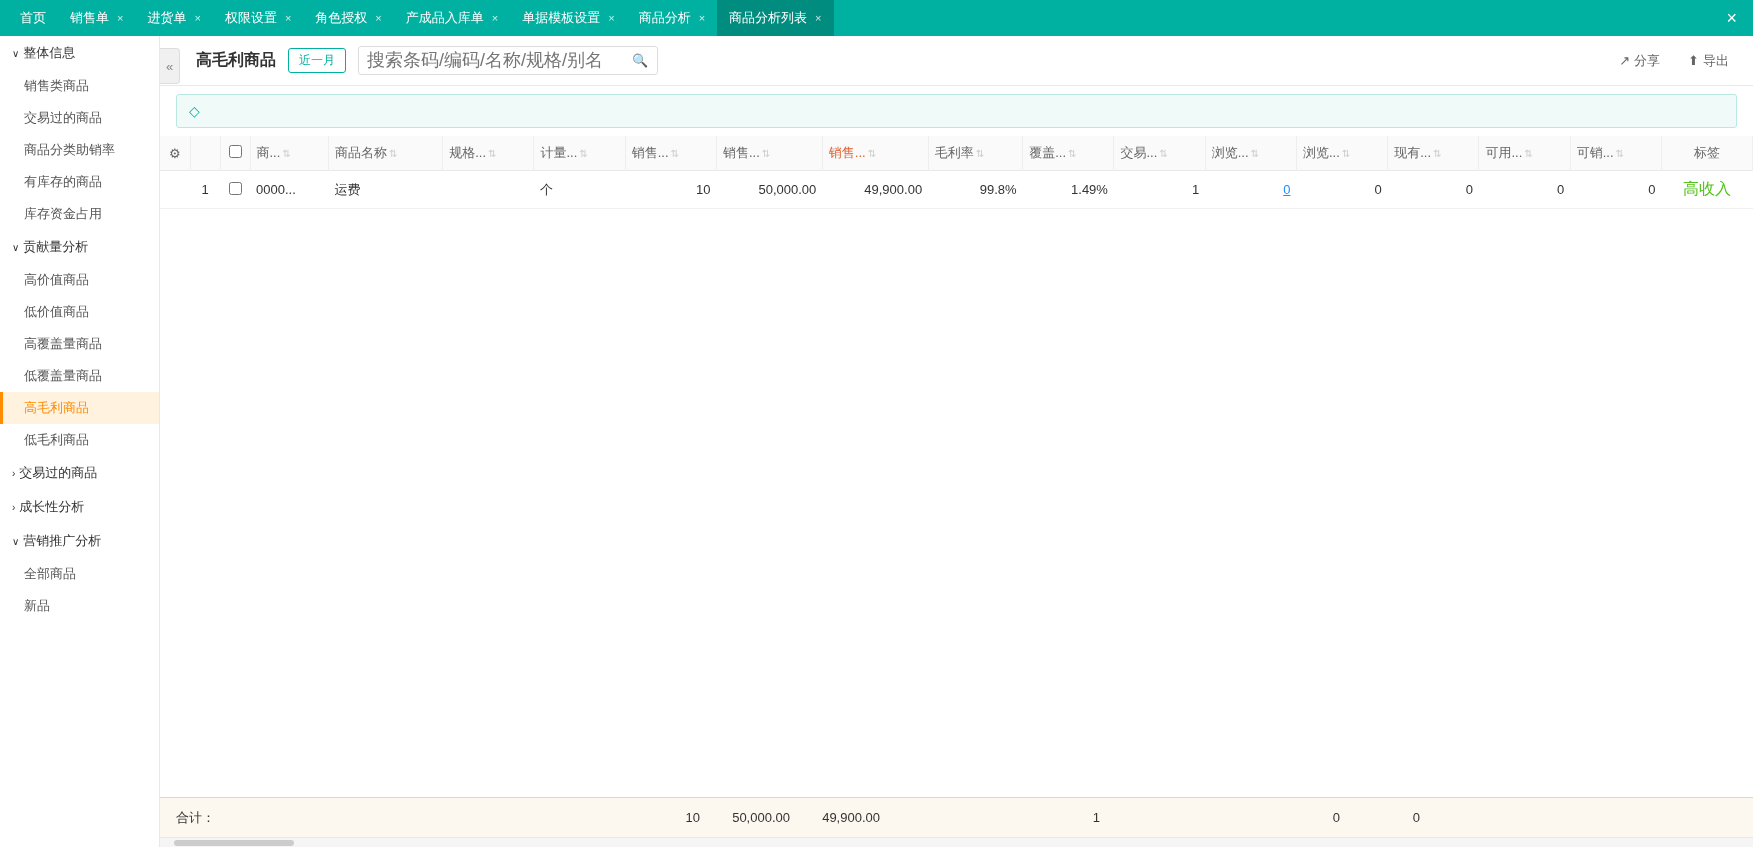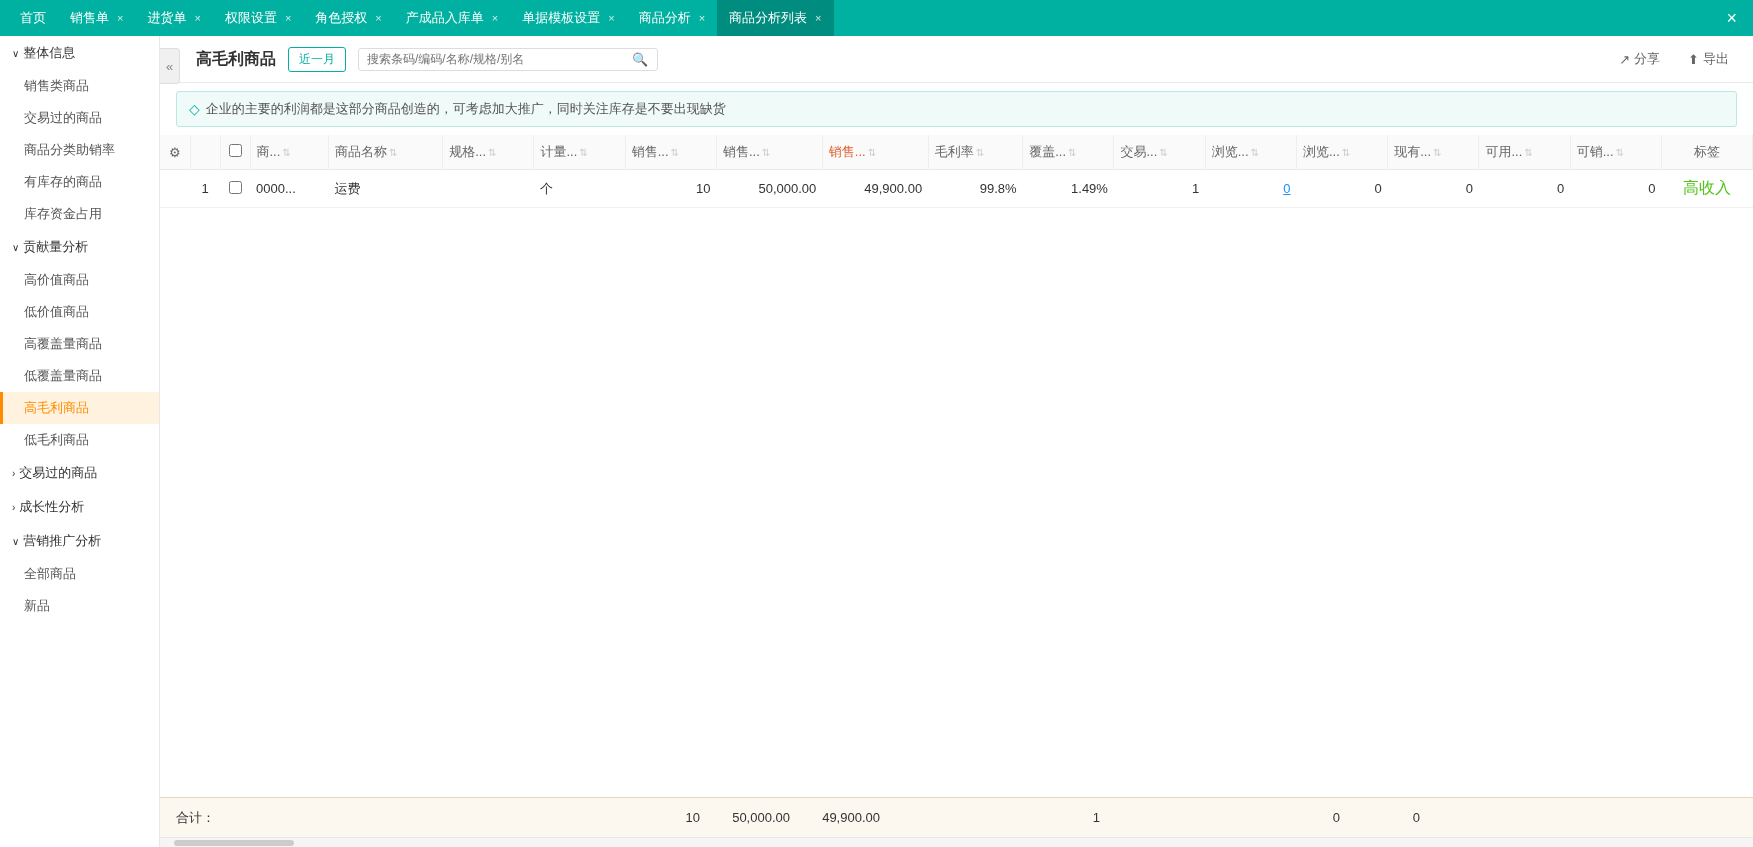--- a/index.html
+++ b/index.html
@@ -142,21 +142,21 @@
       border: 1px solid #ddd;
       border-radius: 3px;
       padding: 3px 8px;
       flex: 1;
       max-width: 300px;
       gap: 6px;
     }
     .search-input {
       border: none;
       outline: none;
-      font-size: 12px;
+      font-size: 18px;
       color: #c2410c;
       flex: 1;
       background: transparent;
     }
     .search-icon { color: #aaa; font-size: 13px; cursor: pointer; }
     .header-spacer { flex: 1; }
     .action-btn {
       display: flex;
       align-items: center;
       gap: 4px;
@@ -396,21 +396,20 @@
         <span>分享</span>
       </div>
       <div class="action-btn">
         <span>⬆</span>
         <span>导出</span>
       </div>
     </div>
 
     <div class="info-banner">
       <span class="info-icon">◇</span>
-      <span>企业的主要的利润都是这部分商品创造的，可考虑加大推广，同时关注库存是不要出现缺货</span>
     </div>
 
     <div class="table-wrapper">
       <table>
         <thead>
           <tr>
             <th class="col-settings">
               <span>⚙</span>
             </th>
             <th class="col-num"></th>

